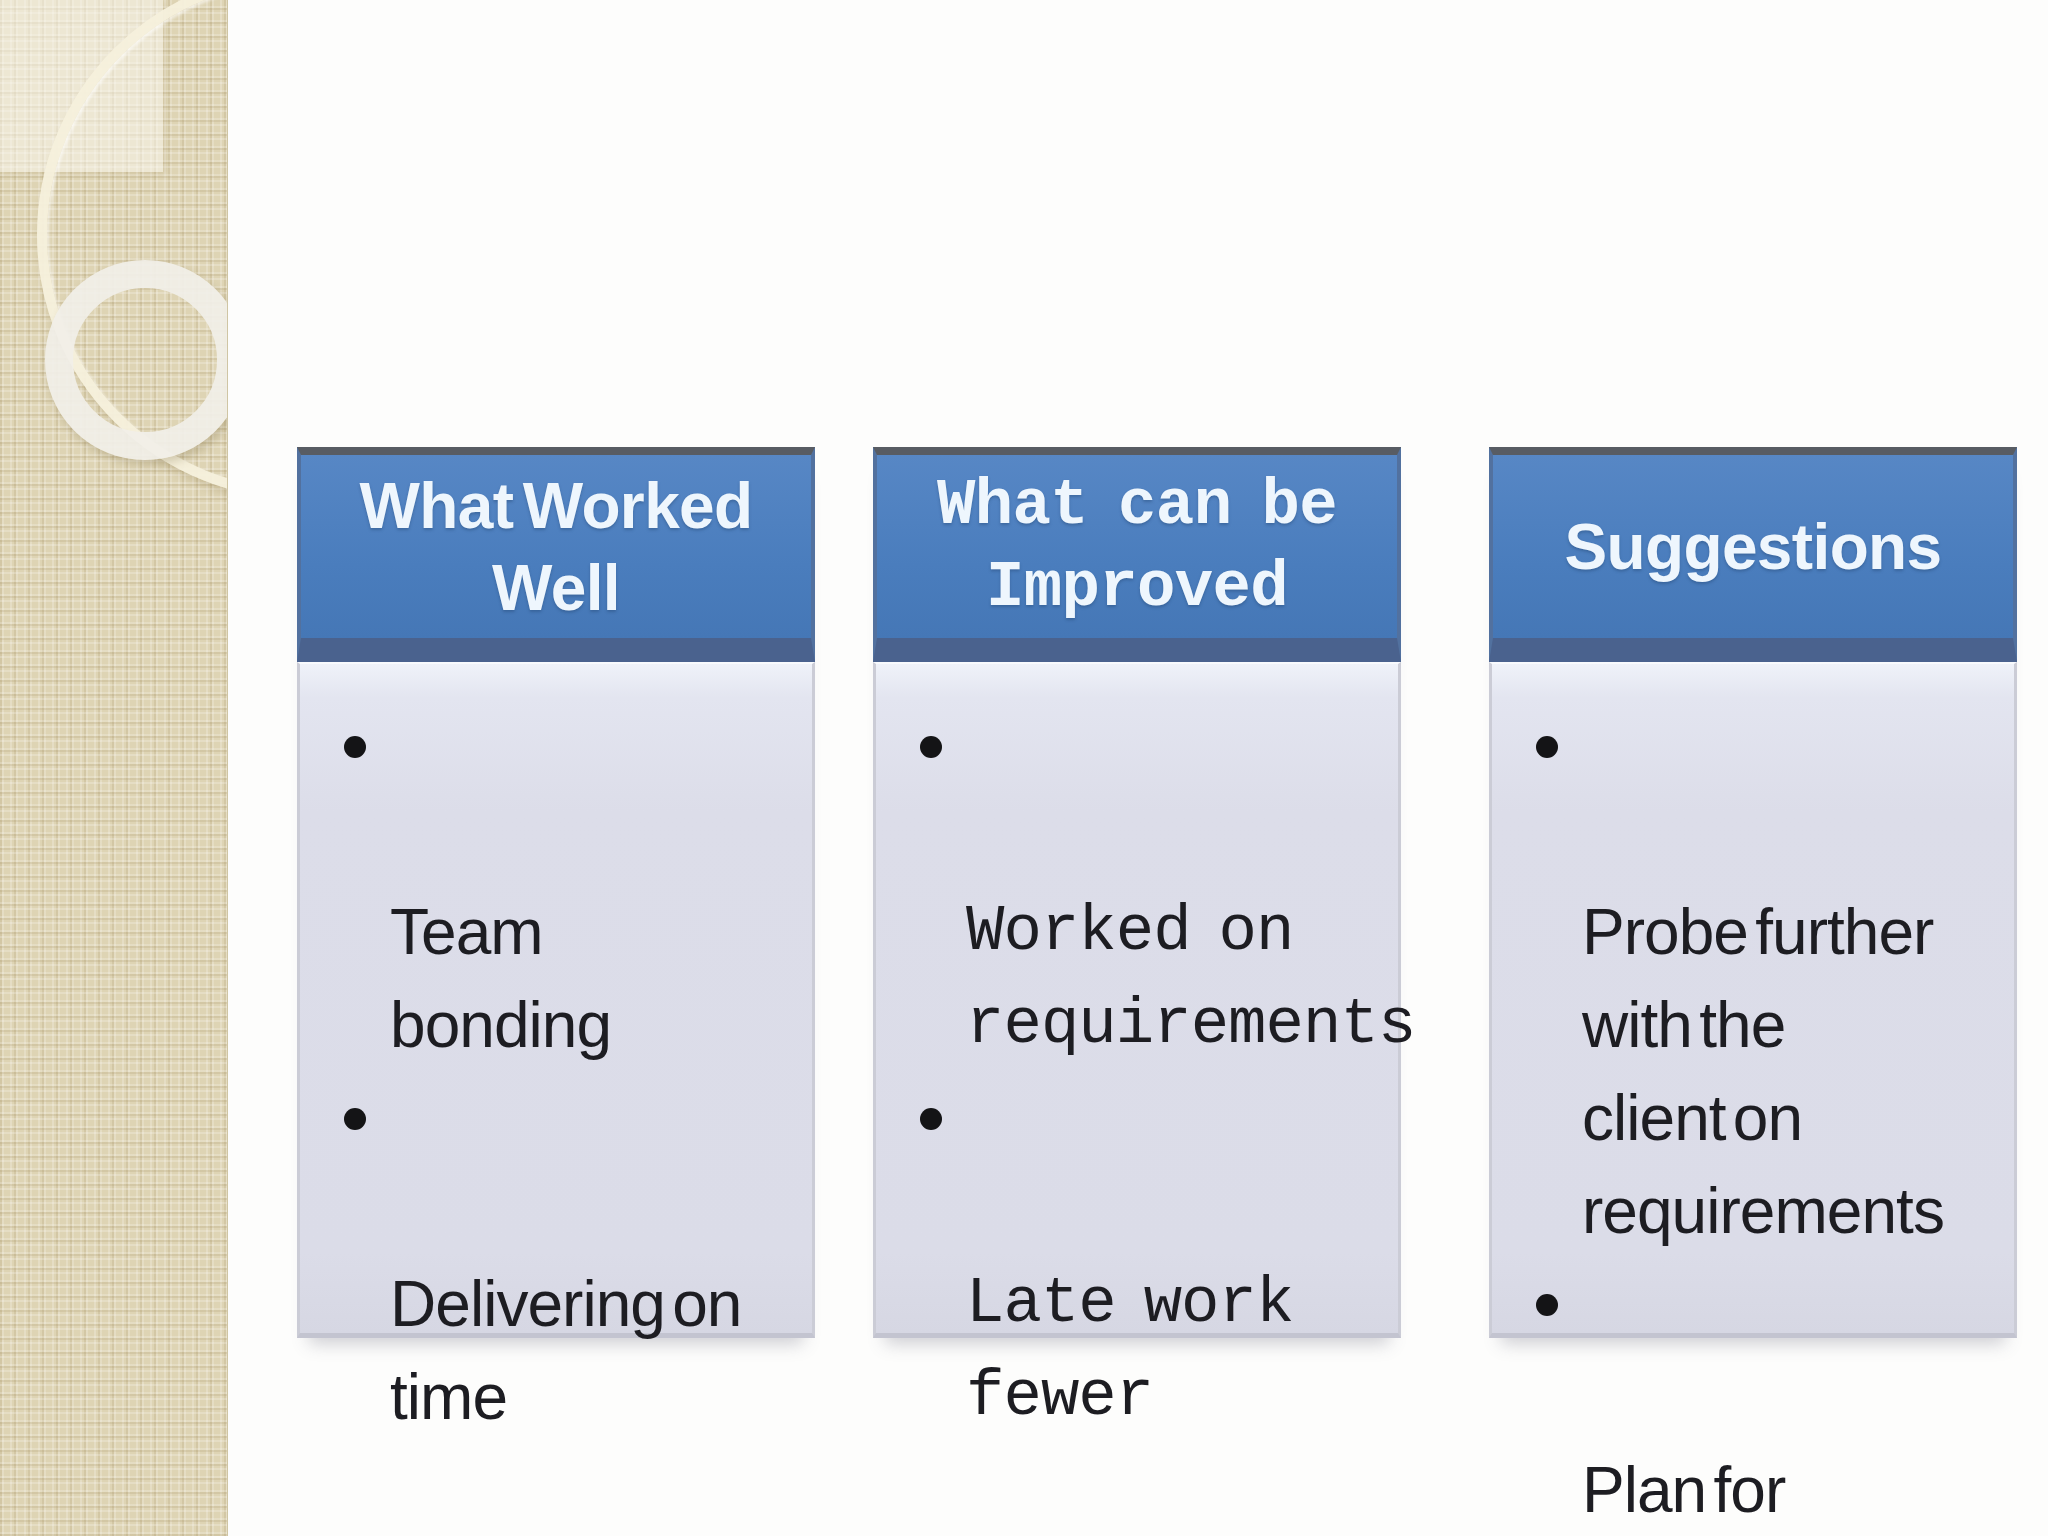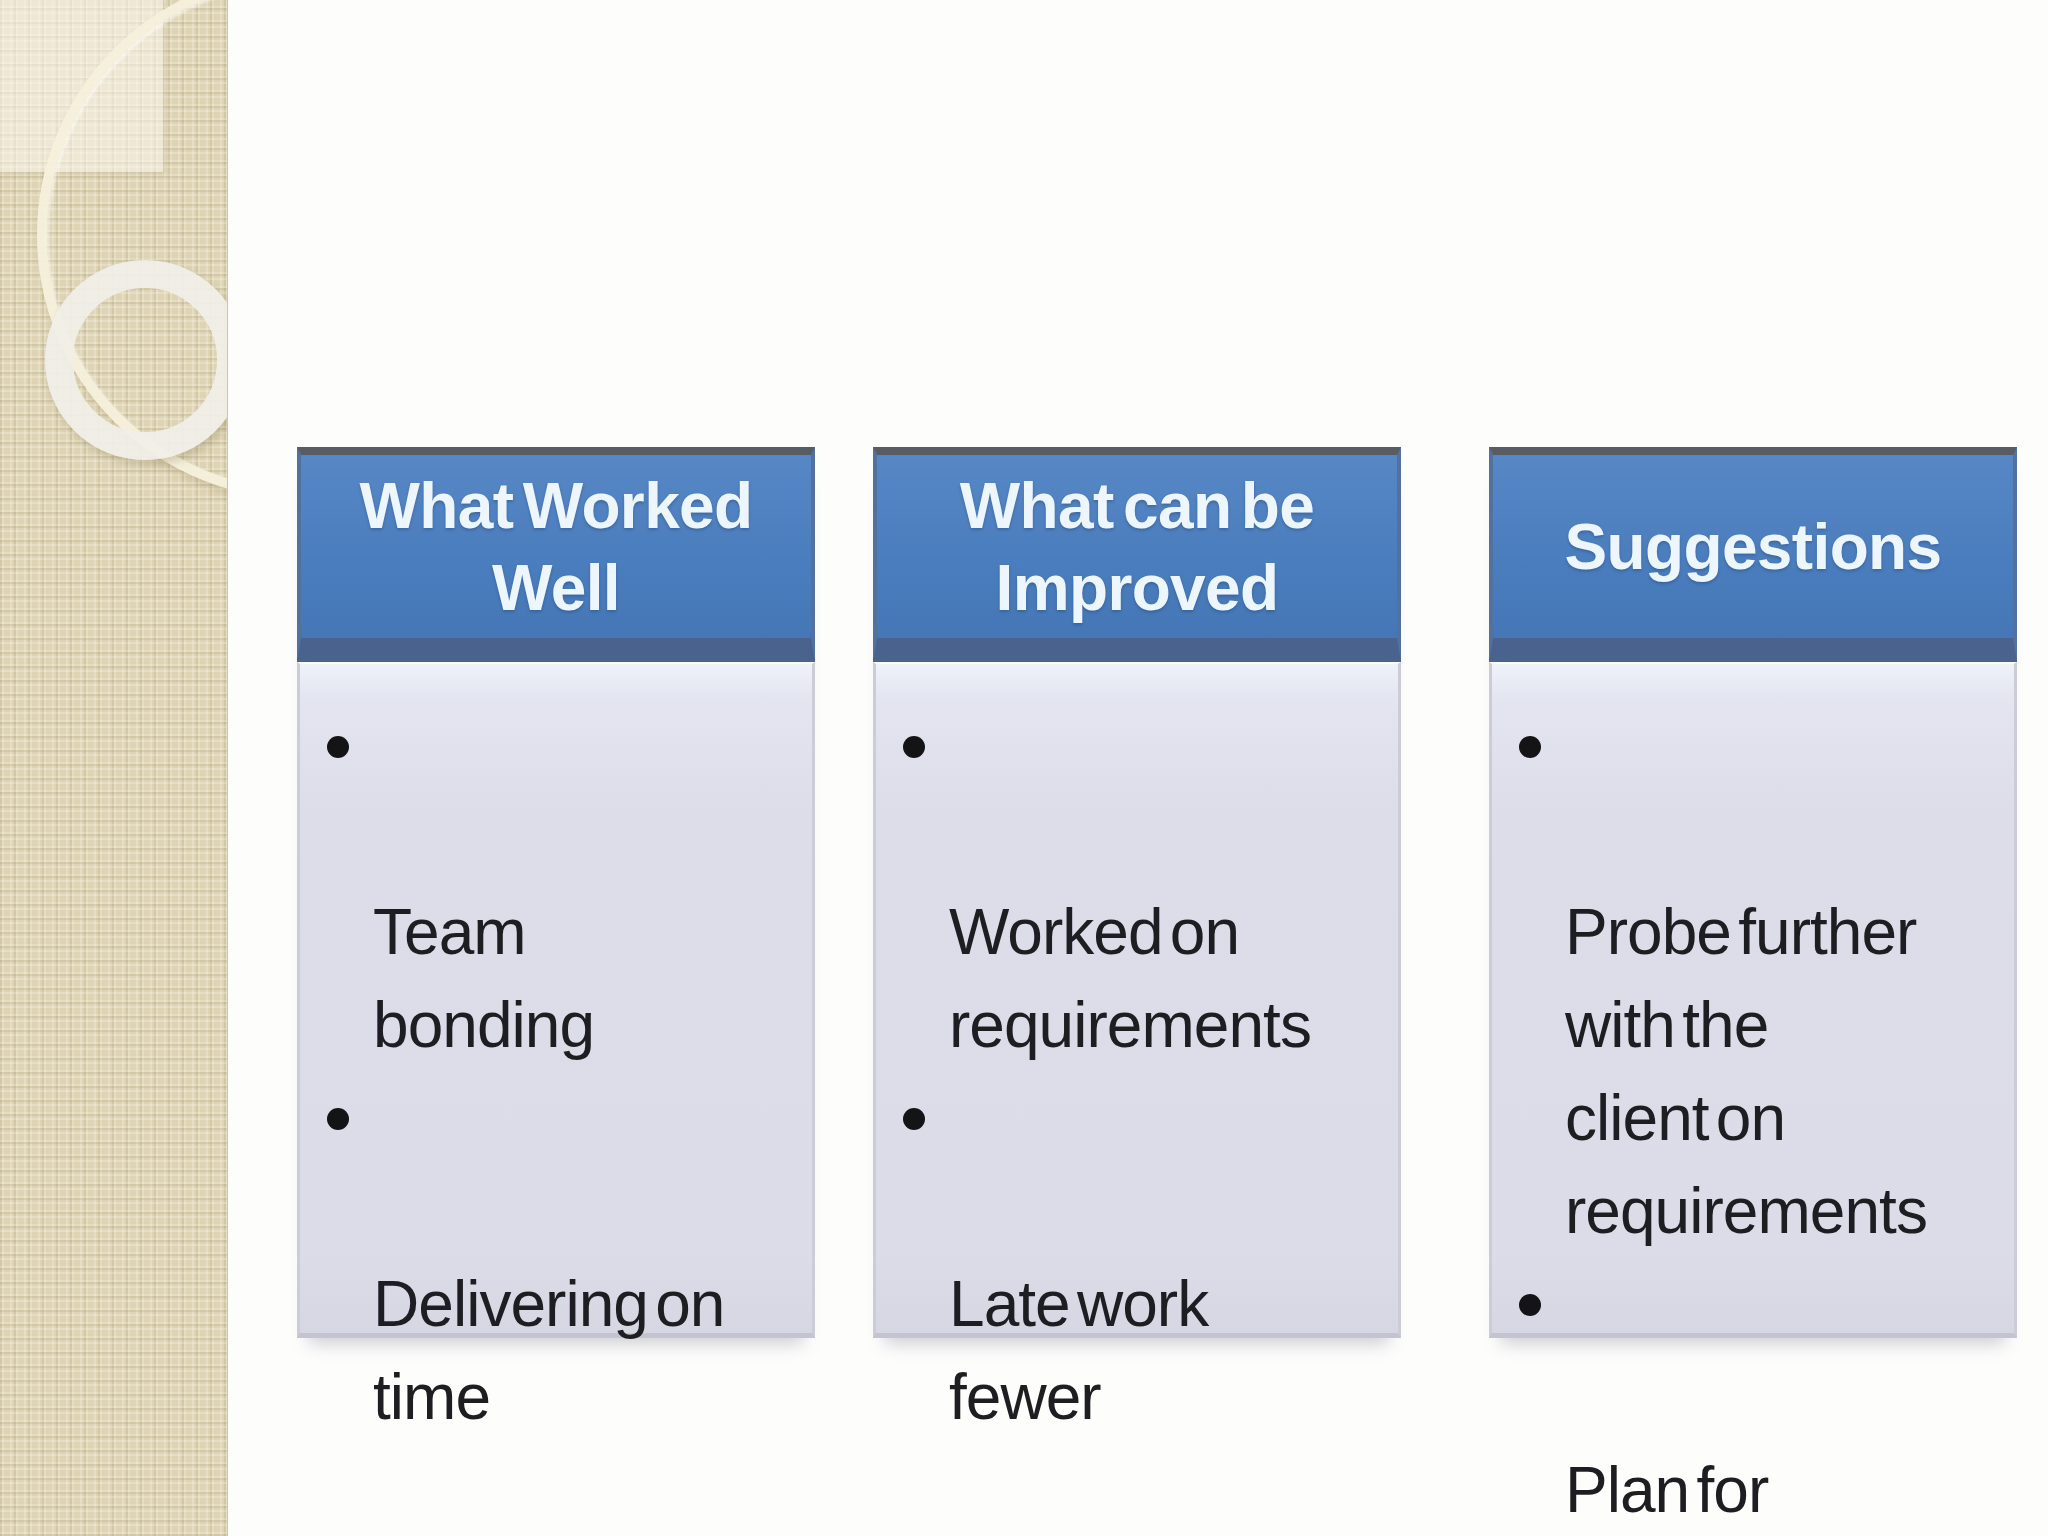--- a/index.html
+++ b/index.html
@@ -55,21 +55,21 @@
     box-shadow: 3px 5px 9px rgba(120,105,60,0.26);
   }
 
   
   .card {
     position: absolute;
     top: 447px;
     box-shadow: 0 18px 16px -12px rgba(90,90,110,0.28);
   }
   .card.c1 { left: 297px;  width: 518px; }
-  .card.c2 { left: 873px;  width: 528px; }
+  .card.c2 { left: 873px;  width: 528px; font-family: Liberation Mono, monospace; }
   .card.c3 { left: 1455px; width: 528px; margin-left: 34px; }
 
   .card-header {
     height: 215px;
     box-sizing: border-box;
     background: linear-gradient(180deg, #5787c5 0%, #4a7dbd 60%, #4577b6 100%);
     border-top: 8px solid #585c63;
     border-left: 4px solid #52719f;
     border-right: 4px solid #52719f;
     border-bottom: 24px solid #4a628e;
@@ -92,21 +92,21 @@
 
   .card-body {
     height: 676px;
     box-sizing: border-box;
     background: linear-gradient(180deg,
       #eff2f9 0%, #e3e5f0 5%, #dcdde9 22%, #dbdce8 88%, #d6d7e3 100%);
     border-top: 2px solid #f8fafd;
     border-left: 3px solid #cbccd6;
     border-right: 3px solid #cbccd6;
     border-bottom: 5px solid #c3c4d0;
-    padding: 36px 20px 0 27px;
+    padding: 36px 20px 0 44px;
   }
 
   .bullet-list { list-style: none; margin: 0; padding: 0; }
   .bullet-item {
     position: relative;
     padding-left: 46px;
     font-size: 64px;
     line-height: 93px;
     color: #1d1d22;
     white-space: pre-line;

